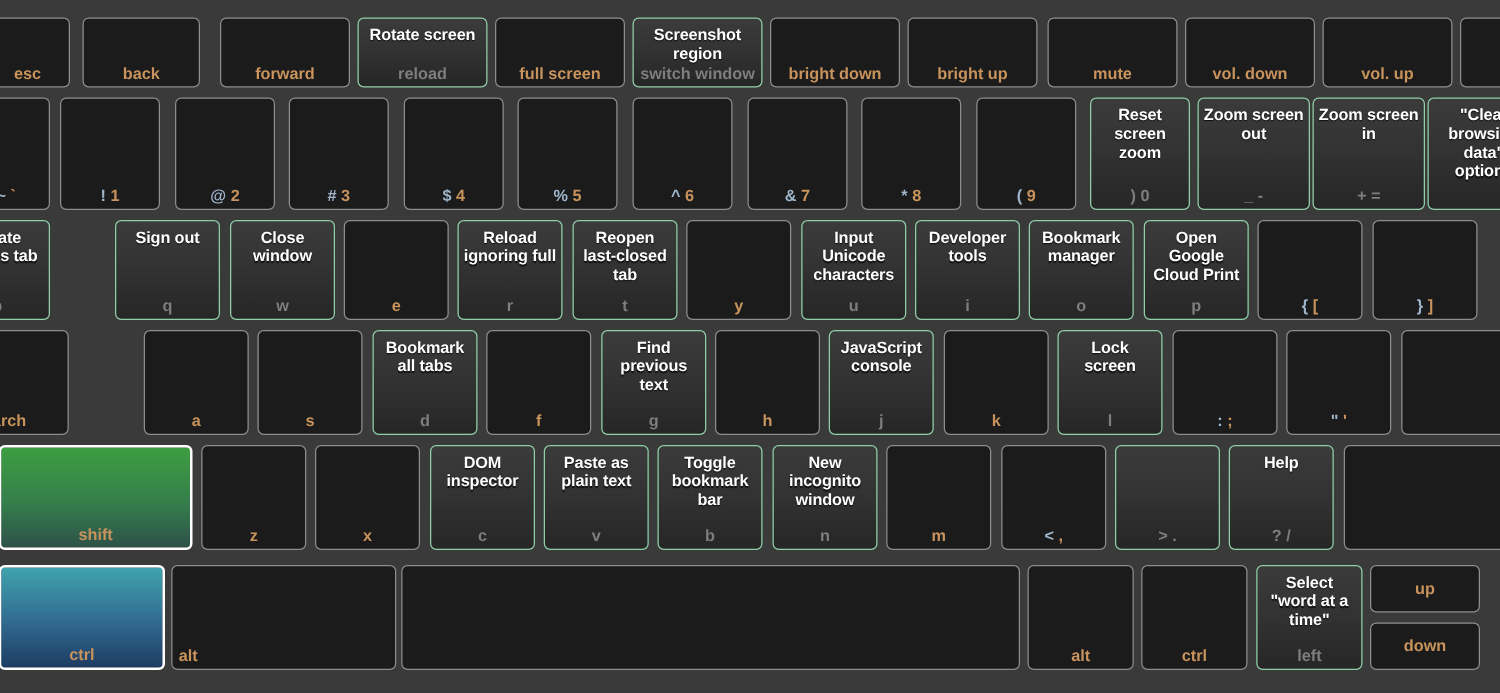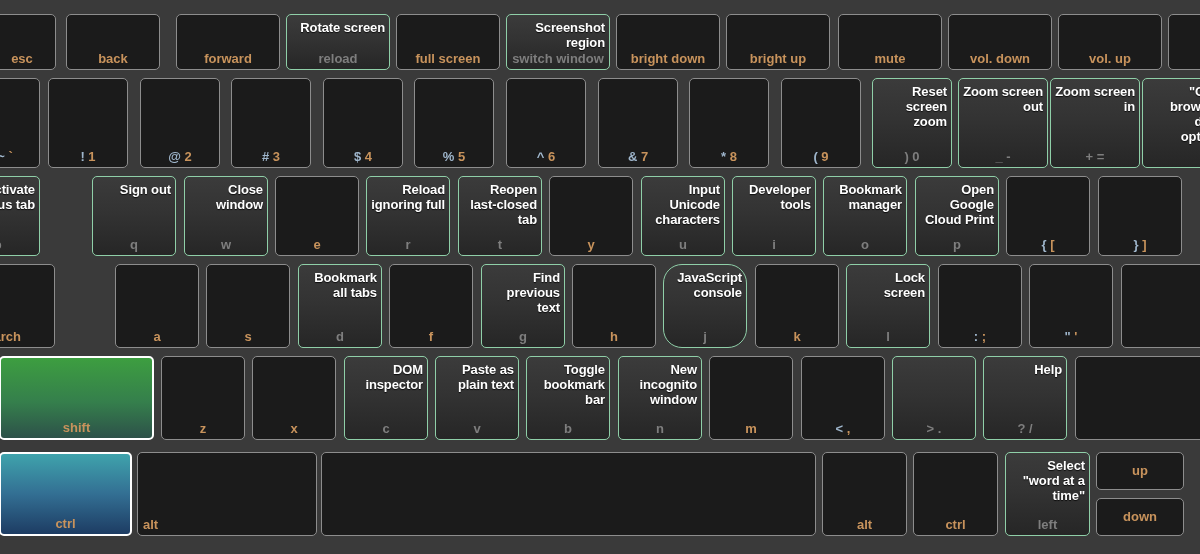--- a/index.html
+++ b/index.html
@@ -38,21 +38,21 @@
     overflow: hidden;
     flex: 0 0 auto;
   }
 
   
   .key-action {
     position: absolute;
     top: 5px;
     left: 4px;
     right: 4px;
-    text-align: right;
+    text-align: center;
     font-size: 13px;
     line-height: 15px;
     font-weight: bold;
     color: #ffffff;
     text-shadow: 0 1px 1px rgba(0,0,0,.8);
     letter-spacing: -0.1px;
   }
 
   
   .key-legend {
@@ -271,21 +271,21 @@
       <div class="key" style="position: absolute; left: 389px; top: 0px; width: 84px; height: 100%;">
         <div class="key-legend">f</div>
       </div>
       <div class="key hl" style="position: absolute; left: 481px; top: 0px; width: 84px; height: 100%;">
         <div class="key-action">Find previous text</div>
         <div class="key-legend">g</div>
       </div>
       <div class="key" style="position: absolute; left: 572px; top: 0px; width: 84px; height: 100%;">
         <div class="key-legend">h</div>
       </div>
-      <div class="key hl" style="position: absolute; left: 663px; top: 0px; width: 84px; height: 100%; border-radius: 19px;">
+      <div class="key hl" style="position: absolute; left: 663px; top: 0px; width: 84px; height: 100%;">
         <div class="key-action">JavaScript console</div>
         <div class="key-legend">j</div>
       </div>
       <div class="key" style="position: absolute; left: 755px; top: 0px; width: 84px; height: 100%;">
         <div class="key-legend">k</div>
       </div>
       <div class="key hl" style="position: absolute; left: 846px; top: 0px; width: 84px; height: 100%;">
         <div class="key-action">Lock screen</div>
         <div class="key-legend">l</div>
       </div>

